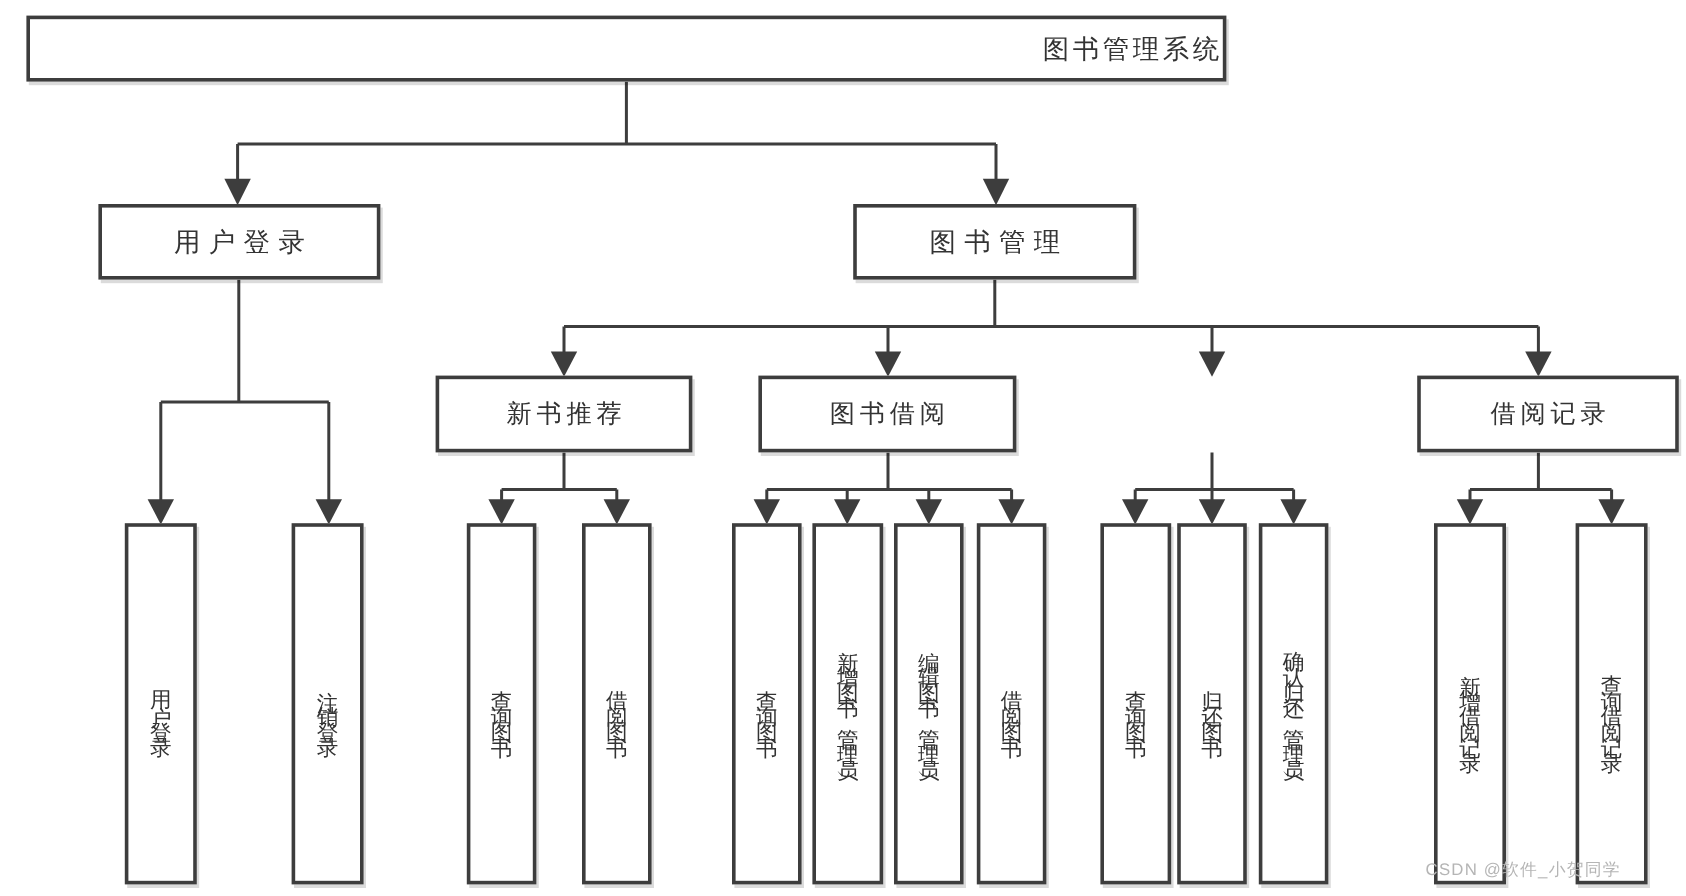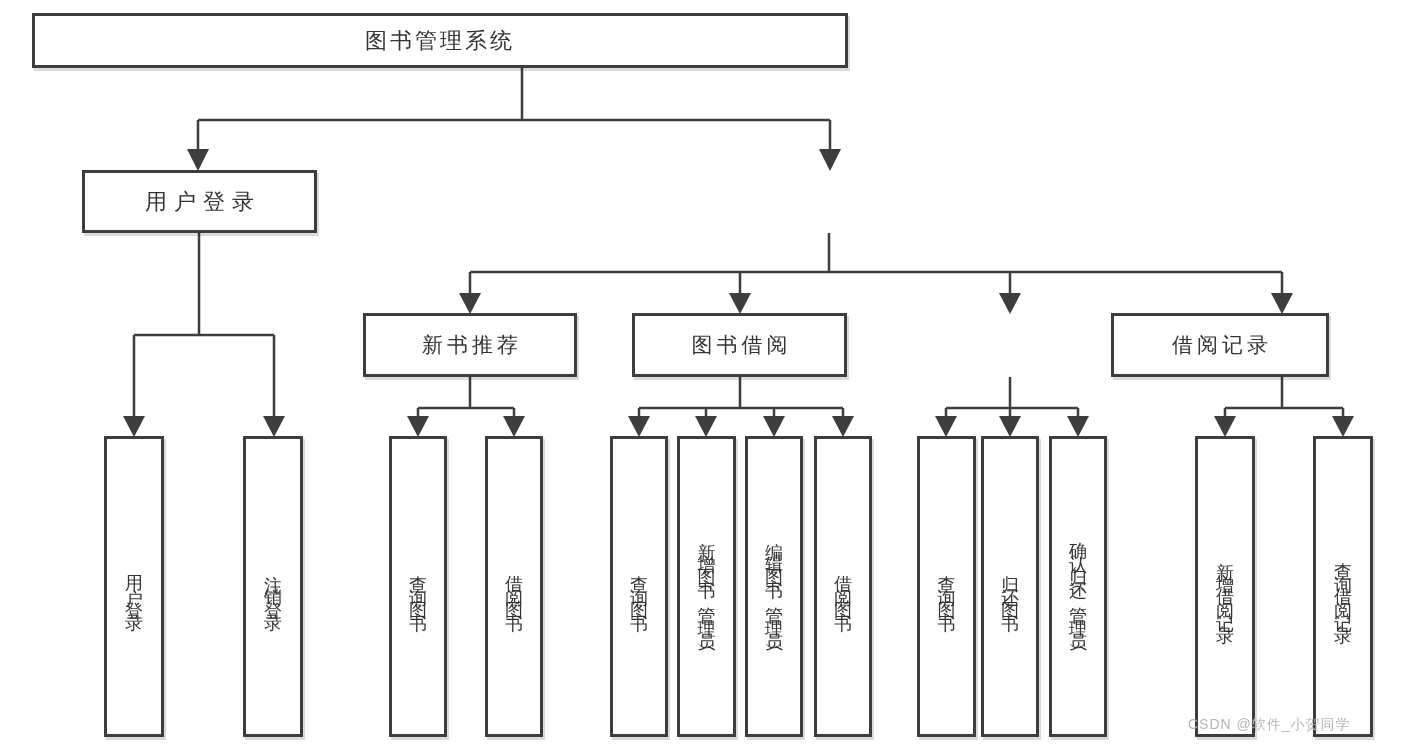--- a/index.html
+++ b/index.html
@@ -62,35 +62,38 @@
     <polygon points="695,416 717,416 706,437"></polygon>
     <polygon points="763,416 785,416 774,437"></polygon>
     <polygon points="832,416 854,416 843,437"></polygon>
     <polygon points="935,416 957,416 946,437"></polygon>
     <polygon points="999,416 1021,416 1010,437"></polygon>
     <polygon points="1067,416 1089,416 1078,437"></polygon>
     <polygon points="1214,416 1236,416 1225,437"></polygon>
     <polygon points="1332,416 1354,416 1343,437"></polygon>
   </svg>
 
-  <div class="box root-box" style="left:32px;top:13px;width:816px;height:55px;">
+  <div class="box root-box" style="left:22px;top:13px;width:1000px;height:55px;justify-content:flex-end;">
     <span>图书管理系统</span>
   </div>
 
   <div class="box l1" style="left:82px;top:170px;width:235px;height:63px;">
     <span>用户登录</span>
+  </div>
+  <div class="box l1" style="left:711px;top:170px;width:236px;height:63px;">
+    <span>图书管理</span>
   </div>
 
   <div class="box l2" style="left:632px;top:313px;width:215px;height:64px;">
     <span>图书借阅</span>
   </div>
   <div class="box l2" style="left:363px;top:313px;width:214px;height:64px;">
     <span>新书推荐</span>
   </div>
-  <div class="box l2" style="left:1111px;top:313px;width:218px;height:64px;">
+  <div class="box l2" style="left:1181px;top:313px;width:218px;height:64px;">
     <span>借阅记录</span>
   </div>
 
   <div class="box leaf" style="left:104px;top:436px;width:60px;height:301px;">
     <span>用户登录</span>
   </div>
   <div class="box leaf" style="left:243px;top:436px;width:60px;height:301px;">
     <span>注销登录</span>
   </div>
 

